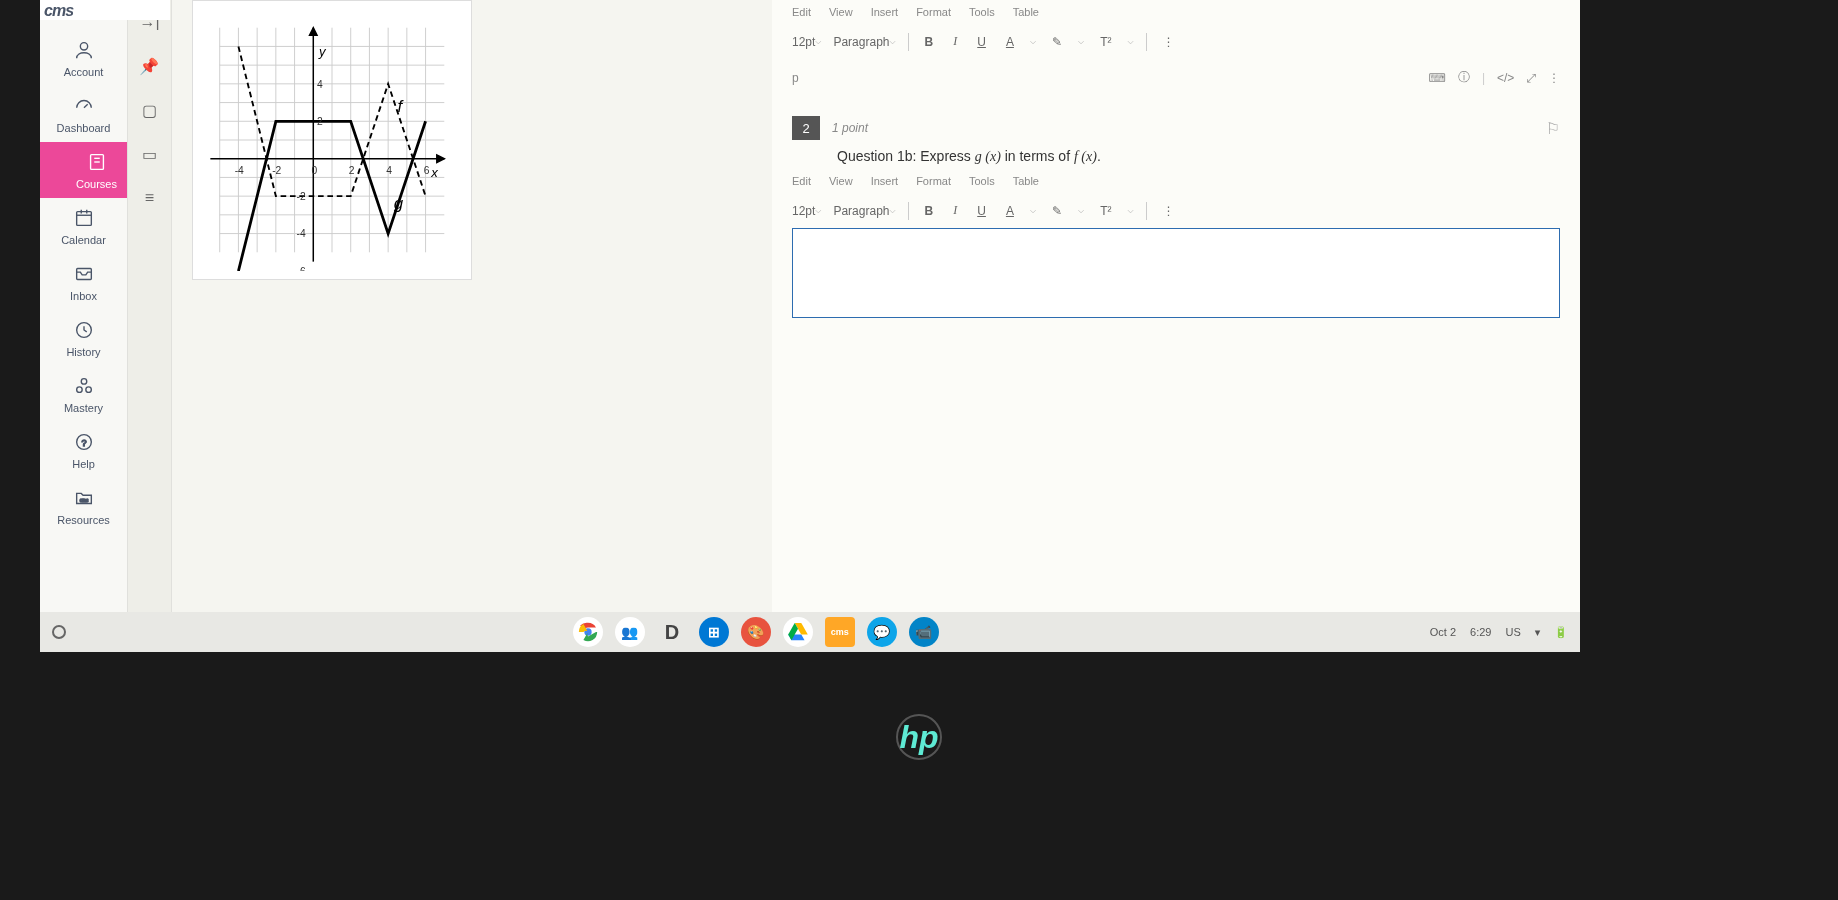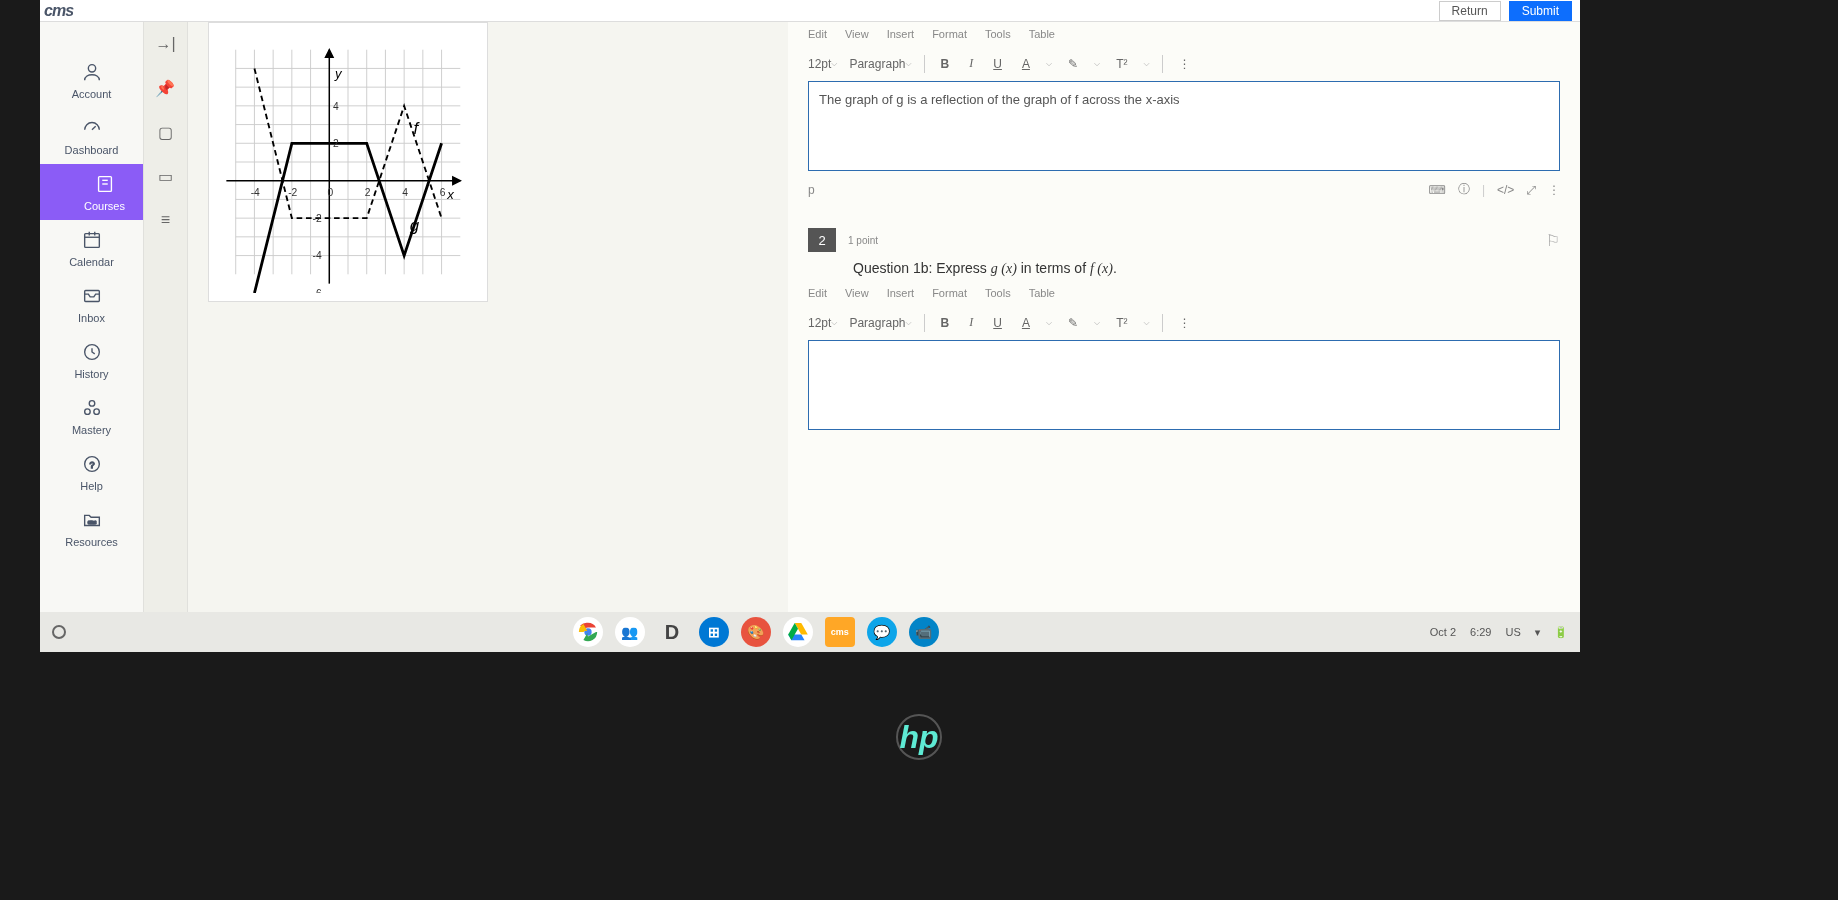--- a/index.html
+++ b/index.html
@@ -9,23 +9,23 @@
 
 .topbar { height: 22px; background: #fff; display: flex; justify-content: flex-end; align-items: center; padding-right: 8px; gap: 8px; border-bottom: 1px solid #ddd; }
 .btn-return { background: #fff; border: 1px solid #ccc; padding: 2px 12px; font-size: 12px; color: #555; cursor: pointer; }
 .btn-submit { background: #0d6efd; border: 1px solid #0d6efd; padding: 2px 12px; font-size: 12px; color: #fff; cursor: pointer; }
 
 .logo-area { position: absolute; top: -2px; left: 0; width: 130px; height: 22px; background: #fff; display: flex; align-items: flex-end; padding-left: 4px; }
 .logo-text { font-weight: 900; font-size: 16px; color: #4a5568; font-style: italic; letter-spacing: -1px; }
 
 .main-row { display: flex; flex: 1; overflow: hidden; }
 
-.nav-sidebar { width: 104px; background: #f8f8f5; border-right: 1px solid #e0e0dc; display: flex; flex-direction: column; align-items: center; padding-top: 30px; }
+.nav-sidebar { width: 88px; background: #f8f8f5; border-right: 1px solid #e0e0dc; display: flex; flex-direction: column; align-items: center; padding-top: 30px; }
 .nav-item { width: 100%; display: flex; flex-direction: column; align-items: center; padding: 8px 0; cursor: pointer; color: #4a5568; font-size: 11px; }
-.nav-item.active { background: #8b5cf6; color: #fff; padding-left: 26px; }
+.nav-item.active { background: #ec4899; color: #fff; padding-left: 26px; }
 .nav-icon { width: 24px; height: 24px; margin-bottom: 4px; display: flex; align-items: center; justify-content: center; }
 .nav-icon svg { width: 22px; height: 22px; }
 
 .collapse-sidebar { width: 44px; background: #eeeee8; border-right: 1px solid #e0e0dc; display: flex; flex-direction: column; align-items: center; padding-top: 10px; gap: 20px; }
 .collapse-item { width: 24px; height: 24px; display: flex; align-items: center; justify-content: center; color: #666; cursor: pointer; }
 
 .content-area { flex: 1; display: flex; overflow: hidden; }
 .left-panel { width: 600px; background: #f5f5f0; padding: 0 20px; }
 .instruction { font-size: 14px; color: #555; padding: 6px 0; border-bottom: 1px solid #ddd; margin-bottom: 20px; }
 .section-title { font-size: 13px; font-weight: bold; color: #333; margin-bottom: 12px; }
@@ -39,21 +39,21 @@
 .tb-btn { cursor: pointer; padding: 2px 4px; }
 .tb-dropdown { display: flex; align-items: center; cursor: pointer; }
 .chev { font-size: 8px; color: #aaa; }
 .editor-box { border: 1px solid #2d6cb0; background: #fff; min-height: 90px; padding: 10px; font-size: 13px; color: #555; }
 .editor-footer { display: flex; justify-content: space-between; align-items: center; padding: 10px 0 20px; font-size: 12px; color: #888; }
 .footer-icons { display: flex; gap: 12px; align-items: center; }
 .footer-icons span { cursor: pointer; }
 
 .question-header { display: flex; align-items: center; gap: 12px; margin-top: 10px; }
 .q-num { background: #555; color: #fff; width: 28px; height: 24px; display: flex; align-items: center; justify-content: center; font-size: 13px; }
-.q-points { font-size: 10px; color: #888; }
+.q-points { font-size: 12px; color: #888; font-style: italic; }
 .q-text { font-size: 14px; color: #333; padding: 8px 0 4px; margin-left: 45px; }
 .math-fn { font-style: italic; font-family: serif; }
 
 .taskbar { position: absolute; bottom: 248px; left: 40px; width: 1540px; height: 40px; background: #e8e8e4; display: flex; align-items: center; padding: 0 12px; }
 .taskbar-left { width: 30px; }
 .taskbar-circle { width: 14px; height: 14px; border: 2px solid #666; border-radius: 50%; }
 .taskbar-center { flex: 1; display: flex; justify-content: center; gap: 12px; }
 .task-icon { width: 30px; height: 30px; border-radius: 50%; display: flex; align-items: center; justify-content: center; font-size: 14px; font-weight: bold; cursor: pointer; }
 .taskbar-right { display: flex; align-items: flex-start; gap: 14px; font-size: 11px; color: #555; }
 
@@ -63,24 +63,20 @@
 </head>
 <body>
 
 <div class="screen">
   <div class="logo-area">
     <div>
       <div class="logo-text">cms</div>
     </div>
   </div>
 
-  <div class="topbar">
-    <button class="btn-return">Return</button>
-    <button class="btn-submit">Submit</button>
-  </div>
 
   <div class="main-row">
 
     <div class="nav-sidebar">
       <div class="nav-item">
         <div class="nav-icon">
             <svg viewBox="0 0 24 24" fill="none" stroke="currentColor" stroke-width="1.5">
               <circle cx="12" cy="8" r="4"></circle>
               <path d="M4 21c0-4 4-6 8-6s8 2 8 6"></path>
             </svg>
@@ -254,23 +250,20 @@
           <span class="tb-btn" style="text-decoration:underline">U</span>
           <span class="tb-btn"><u>A</u></span>
           <span class="chev">⌵</span>
           <span class="tb-btn">✎</span>
           <span class="chev">⌵</span>
           <span class="tb-btn">T²</span>
           <span class="chev">⌵</span>
           <div class="tb-sep"></div>
           <span class="tb-btn">⋮</span>
         </div>
-        <div class="editor-box">
-          <span>The graph of g is a reflection of the graph of f across the x-axis</span>
-        </div>
         <div class="editor-footer">
           <span>p</span>
           <div class="footer-icons">
             <span>⌨</span>
             <span>ⓘ</span>
             <span style="color:#ccc">|</span>
             <span>&lt;/&gt;</span>
             <span>⤢</span>
             <span>⋮</span>
           </div>

